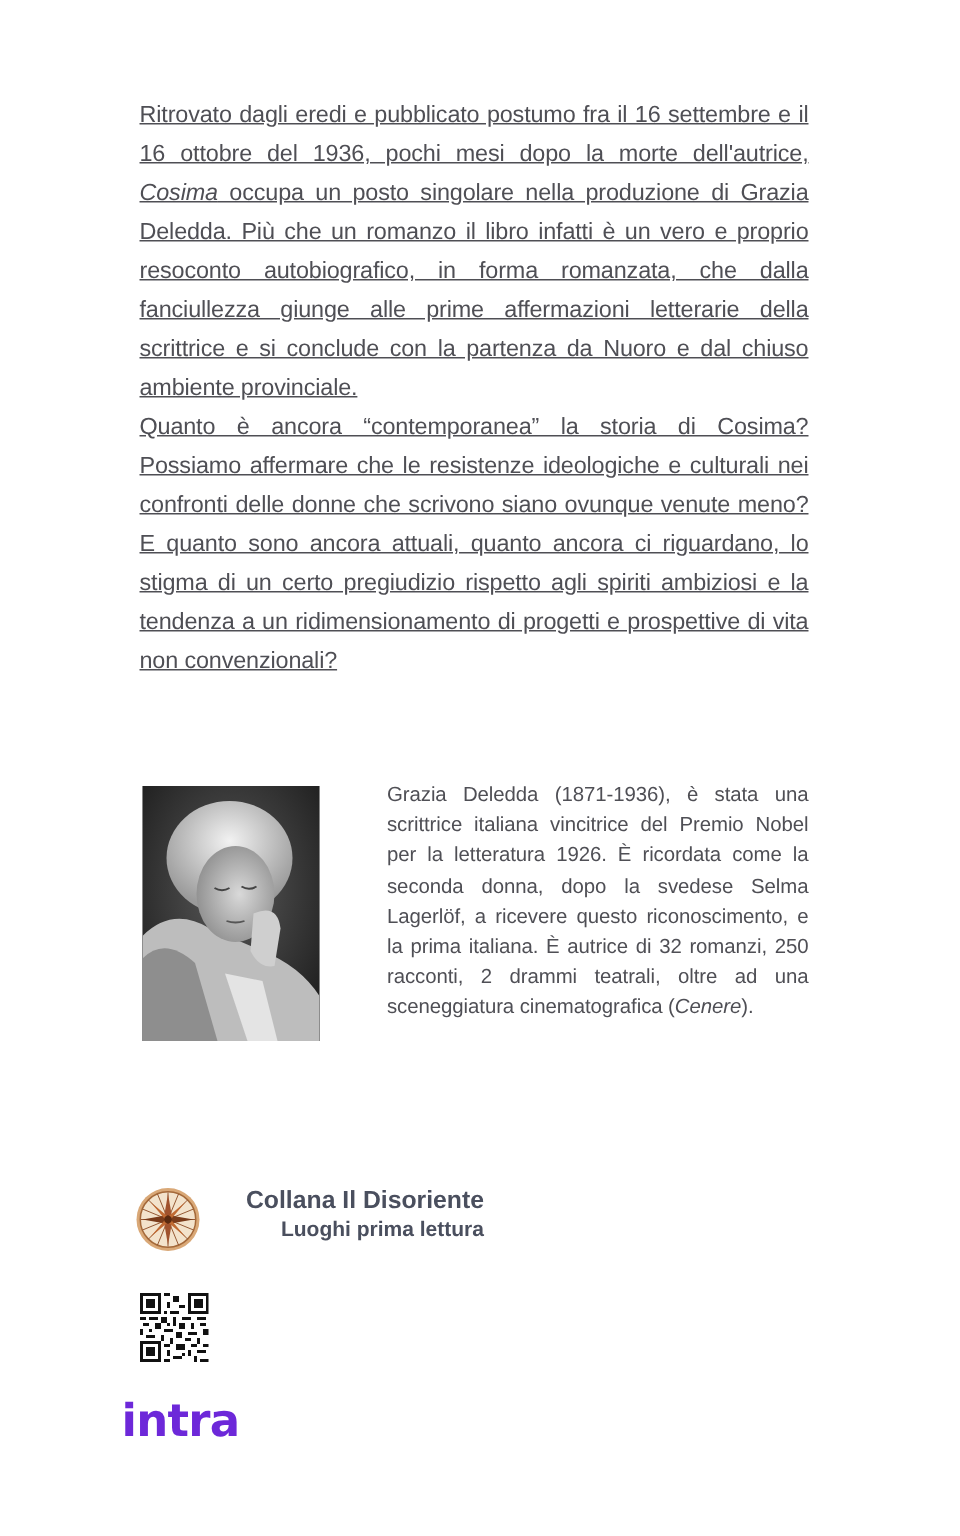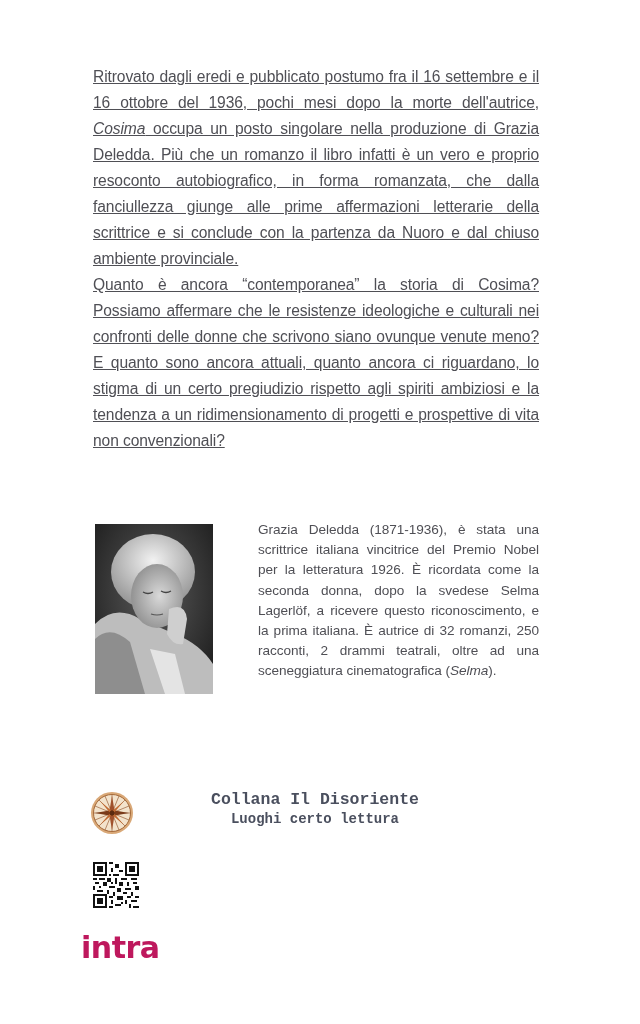--- a/index.html
+++ b/index.html
@@ -59,24 +59,23 @@
       position: absolute;
       left: 90px;
       top: 791px;
       width: 44px;
       height: 44px;
     }
     .collana {
       position: absolute;
       left: 164px;
       top: 790px;
-      font-family: Liberation Mono, monospace;
+      font-family: Liberation Sans, sans-serif;
       color: #4a4f5e;
-      text-align: center;
-      margin-left: 47px;
+      text-align: right;
     }
     .collana-title {
       font-size: 16.5px;
       font-weight: bold;
       line-height: 20px;
       white-space: nowrap;
     }
     .collana-sub {
       font-size: 14px;
       font-weight: bold;
@@ -91,21 +90,21 @@
       height: 46px;
     }
     .brand {
       position: absolute;
       left: 81px;
       top: 928px;
       font-family: "DejaVu Sans", "Liberation Sans", sans-serif;
       font-weight: bold;
       font-size: 30px;
       letter-spacing: -0.5px;
-      color: #be185d;
+      color: #6d28d9;
       line-height: 40px;
     }
   </style>
 </head>
 <body>
 
 <div class="main-text">
   <p><span>Ritrovato dagli eredi e pubblicato postumo fra il 16 settembre e il 16 ottobre del 1936, pochi mesi dopo la morte dell'autrice, </span><em>Cosima</em><span> occupa un posto singolare nella produzione di Grazia Deledda. Più che un romanzo il libro infatti è un vero e proprio resoconto autobiografico, in forma romanzata, che dalla fanciullezza giunge alle prime affermazioni letterarie della scrittrice e si conclude con la partenza da Nuoro e dal chiuso ambiente provinciale.</span></p>
   <p>Quanto è ancora “contemporanea” la storia di Cosima? Possiamo affermare che le resistenze ideologiche e culturali nei confronti delle donne che scrivono siano ovunque venute meno? E quanto sono ancora attuali, quanto ancora ci riguardano, lo stigma di un certo pregiudizio rispetto agli spiriti ambiziosi e la tendenza a un ridimensionamento di progetti e prospettive di vita non convenzionali?</p>
 </div>
@@ -139,21 +138,21 @@
     <path d="M48 68 Q53 71 58 68" stroke="#444" stroke-width="1.3" fill="none"></path>
     <path d="M66 67 Q71 70 76 67" stroke="#444" stroke-width="1.3" fill="none"></path>
 
     <path d="M56 90 Q62 92 68 90" stroke="#555" stroke-width="1.2" fill="none"></path>
 
     <path d="M74 85 Q90 78 92 95 L88 120 Q78 122 72 110 Z" fill="#cfcfcf"></path>
   </svg>
 </div>
 
 <div class="bio">
-  <p><span>Grazia Deledda (1871-1936), è stata una scrittrice italiana vincitrice del Premio Nobel per la letteratura 1926. È ricordata come la seconda donna, dopo la svedese Selma Lagerlöf, a ricevere questo riconoscimento, e la prima italiana. È autrice di 32 romanzi, 250 racconti, 2 drammi teatrali, oltre ad una sceneggiatura cinematografica (</span><em>Selma</em><span>).</span></p>
+  <p><span>Grazia Deledda (1871-1936), è stata una scrittrice italiana vincitrice del Premio Nobel per la letteratura 1926. È ricordata come la seconda donna, dopo la svedese Selma Lagerlöf, a ricevere questo riconoscimento, e la prima italiana. È autrice di 32 romanzi, 250 racconti, 2 drammi teatrali, oltre ad una sceneggiatura cinematografica (</span><em>Cenere</em><span>).</span></p>
 </div>
 
 <div class="compass">
   <svg width="44" height="44" viewBox="0 0 44 44" xmlns="http://www.w3.org/2000/svg">
     <circle cx="22" cy="22" r="21" fill="#d9a877"></circle>
     <circle cx="22" cy="22" r="18.5" fill="#f3e3cc" stroke="#a4693a" stroke-width="1"></circle>
     <g stroke="#8a4a22" stroke-width="0.6">
       <line x1="22" y1="4" x2="22" y2="40"></line>
       <line x1="4" y1="22" x2="40" y2="22"></line>
       <line x1="9" y1="9" x2="35" y2="35"></line>
@@ -166,21 +165,21 @@
     <polygon points="22,5 25,22 22,39 19,22" fill="#a0522d"></polygon>
     <polygon points="5,22 22,19 39,22 22,25" fill="#7a3b1a"></polygon>
     <polygon points="10,10 23,21 34,34 21,23" fill="#c06a33"></polygon>
     <polygon points="34,10 23,23 10,34 21,21" fill="#c06a33"></polygon>
     <circle cx="22" cy="22" r="2.5" fill="#5a2a10"></circle>
   </svg>
 </div>
 
 <div class="collana">
   <div class="collana-title">Collana Il Disoriente</div>
-  <div class="collana-sub">Luoghi certo lettura</div>
+  <div class="collana-sub">Luoghi prima lettura</div>
 </div>
 
 <div class="qr">
   <svg width="46" height="46" viewBox="0 0 23 23" xmlns="http://www.w3.org/2000/svg" shape-rendering="crispEdges">
     <rect width="23" height="23" fill="#fff"></rect>
     <g fill="#111">
 
       <rect x="0" y="0" width="7" height="7"></rect>
         <rect x="1" y="1" width="5" height="5" fill="#fff"></rect>
         <rect x="2" y="2" width="3" height="3"></rect>

